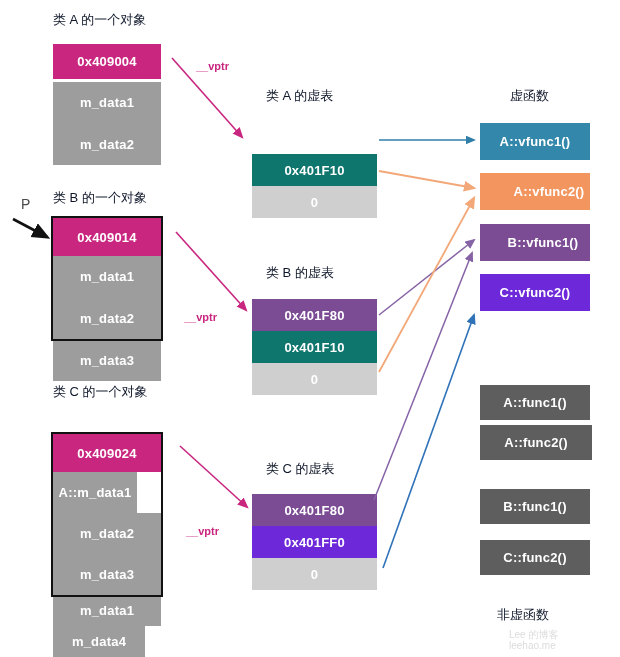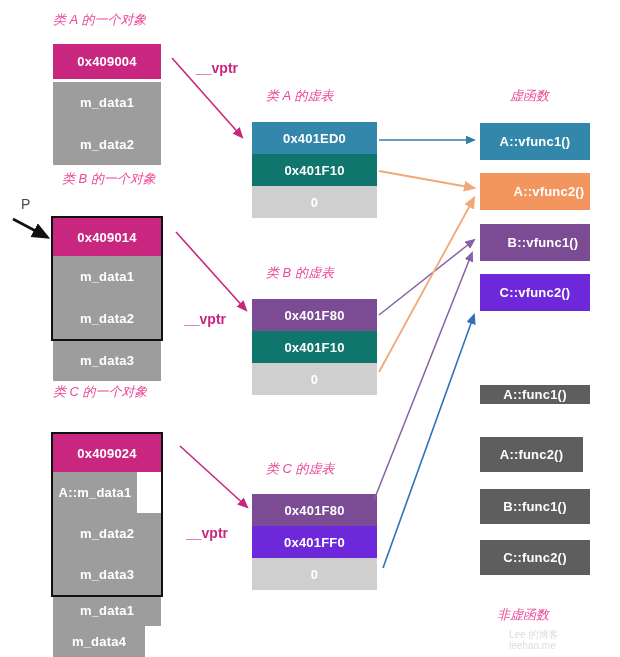--- a/index.html
+++ b/index.html
@@ -12,25 +12,24 @@
   }
   #canvas {
     position: relative;
     width: 620px;
     height: 657px;
     background: #ffffff;
     overflow: hidden;
   }
   .cap {
     position: absolute;
-    color: #ec4899;
+    color: #0f172a;
     font-size: 13px;
     line-height: 16px;
     white-space: nowrap;
-    font-style: italic;
   }
   .box {
     position: absolute;
     box-sizing: border-box;
     display: flex;
     align-items: center;
     justify-content: center;
     color: #ffffff;
     font-size: 13px;
     font-weight: bold;
@@ -51,21 +50,21 @@
   .fn-gray   { background: #5e5e5e; }
   .outline {
     position: absolute;
     box-sizing: border-box;
     border: 2.5px solid #111111;
     pointer-events: none;
   }
   .lbl-vptr {
     position: absolute;
     color: #c9277f;
-    font-size: 14px;
+    font-size: 11px;
     font-weight: bold;
     white-space: nowrap;
   }
   .lbl-p {
     position: absolute;
     color: #4a4a4a;
     font-size: 14px;
     white-space: nowrap;
   }
   #arrows {
@@ -84,21 +83,21 @@
     text-align: right;
     white-space: nowrap;
   }
 </style>
 </head>
 <body>
 
 <div id="canvas">
 
   <div class="cap" style="left:53px;  top:12px;">类 A 的一个对象</div>
-  <div class="cap" style="left:53px;  top:171px;margin-left:9px;">类 B 的一个对象</div>
+  <div class="cap" style="left:53px;  top:190px;">类 B 的一个对象</div>
   <div class="cap" style="left:53px;  top:384px;">类 C 的一个对象</div>
   <div class="cap" style="left:266px; top:88px;">类 A 的虚表</div>
   <div class="cap" style="left:266px; top:265px;">类 B 的虚表</div>
   <div class="cap" style="left:266px; top:461px;">类 C 的虚表</div>
   <div class="cap" style="left:510px; top:88px;">虚函数</div>
   <div class="cap" style="left:497px; top:607px;">非虚函数</div>
 
   <div class="box slot-addr" style="left:53px; top:44px;  width:108px; height:35px;">0x409004</div>
   <div class="box slot-data" style="left:53px; top:82px;  width:108px; height:41px;">m_data1</div>
   <div class="box slot-data" style="left:53px; top:123px; width:108px; height:42px;">m_data2</div>
@@ -110,39 +109,38 @@
   <div class="outline" style="left:51px; top:216px; width:112px; height:125px;"></div>
 
   <div class="box slot-addr" style="left:53px; top:434px; width:108px; height:38px;">0x409024</div>
   <div class="box slot-data" style="left:53px; top:472px; width:84px; height:41px;">A::m_data1</div>
   <div class="box slot-data" style="left:53px; top:513px; width:108px; height:41px;">m_data2</div>
   <div class="box slot-data" style="left:53px; top:554px; width:108px; height:41px;">m_data3</div>
   <div class="box slot-data" style="left:53px; top:595px; width:108px; height:31px;">m_data1</div>
   <div class="box slot-data" style="left:53px; top:626px; width:92px; height:31px;">m_data4</div>
   <div class="outline" style="left:51px; top:432px; width:112px; height:165px;"></div>
 
-  <div class="box vt-blue" style="left:252px; top:122px; width:125px; height:32px;">0x401ED0</div>
   <div class="box vt-orange" style="left:252px; top:154px; width:125px; height:32px;">0x401F10</div>
   <div class="box vt-gray" style="left:252px; top:186px; width:125px; height:32px;">0</div>
 
   <div class="box vt-purple" style="left:252px; top:299px; width:125px; height:32px;">0x401F80</div>
   <div class="box vt-orange" style="left:252px; top:331px; width:125px; height:32px;">0x401F10</div>
   <div class="box vt-gray" style="left:252px; top:363px; width:125px; height:32px;">0</div>
 
   <div class="box vt-purple" style="left:252px; top:494px; width:125px; height:32px;">0x401F80</div>
   <div class="box vt-dblue" style="left:252px; top:526px; width:125px; height:32px;">0x401FF0</div>
   <div class="box vt-gray" style="left:252px; top:558px; width:125px; height:32px;">0</div>
 
   <div class="box fn-blue" style="left:480px; top:123px; width:110px; height:37px;">A::vfunc1()</div>
   <div class="box fn-orange" style="left:480px; top:173px; width:110px; height:37px;">A::vfunc2()</div>
   <div class="box fn-purple" style="left:480px; top:224px; width:110px; height:37px;padding-left:16px;">B::vfunc1()</div>
   <div class="box fn-dblue" style="left:480px; top:274px; width:110px; height:37px;">C::vfunc2()</div>
 
-  <div class="box fn-gray" style="left:480px; top:385px; width:110px; height:19px;">A::func1()</div>
-  <div class="box fn-gray" style="left:480px; top:437px; width:103px; height:35px;">A::func2()</div>
+  <div class="box fn-gray" style="left:480px; top:385px; width:110px; height:35px;">A::func1()</div>
+  <div class="box fn-gray" style="left:480px; top:425px; width:112px; height:35px;">A::func2()</div>
   <div class="box fn-gray" style="left:480px; top:489px; width:110px; height:35px;">B::func1()</div>
   <div class="box fn-gray" style="left:480px; top:540px; width:110px; height:35px;">C::func2()</div>
 
   <div class="lbl-p" style="left:21px;  top:196px;">P</div>
   <div class="lbl-vptr" style="left:196px; top:60px;">__vptr</div>
   <div class="lbl-vptr" style="left:184px; top:311px;">__vptr</div>
   <div class="lbl-vptr" style="left:186px; top:525px;">__vptr</div>
 
   <svg id="arrows" viewBox="0 0 620 657">
     <defs>

